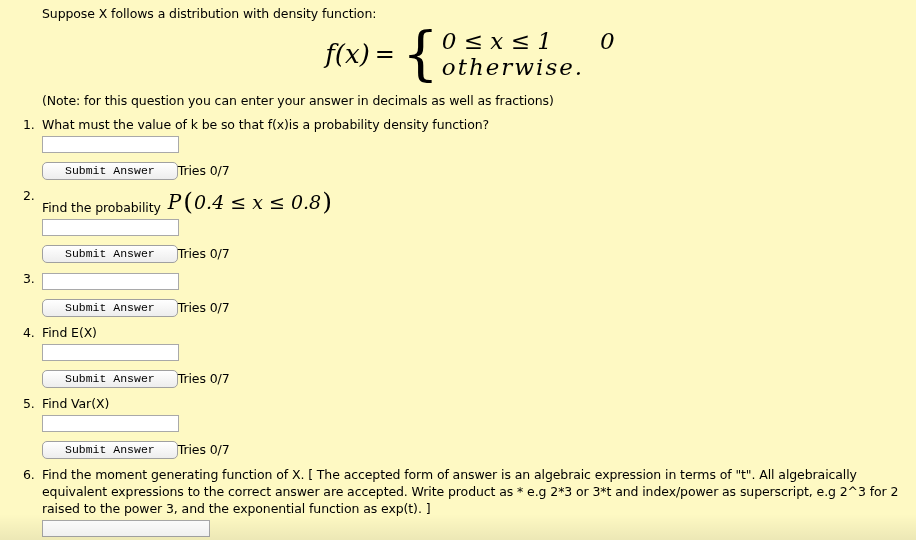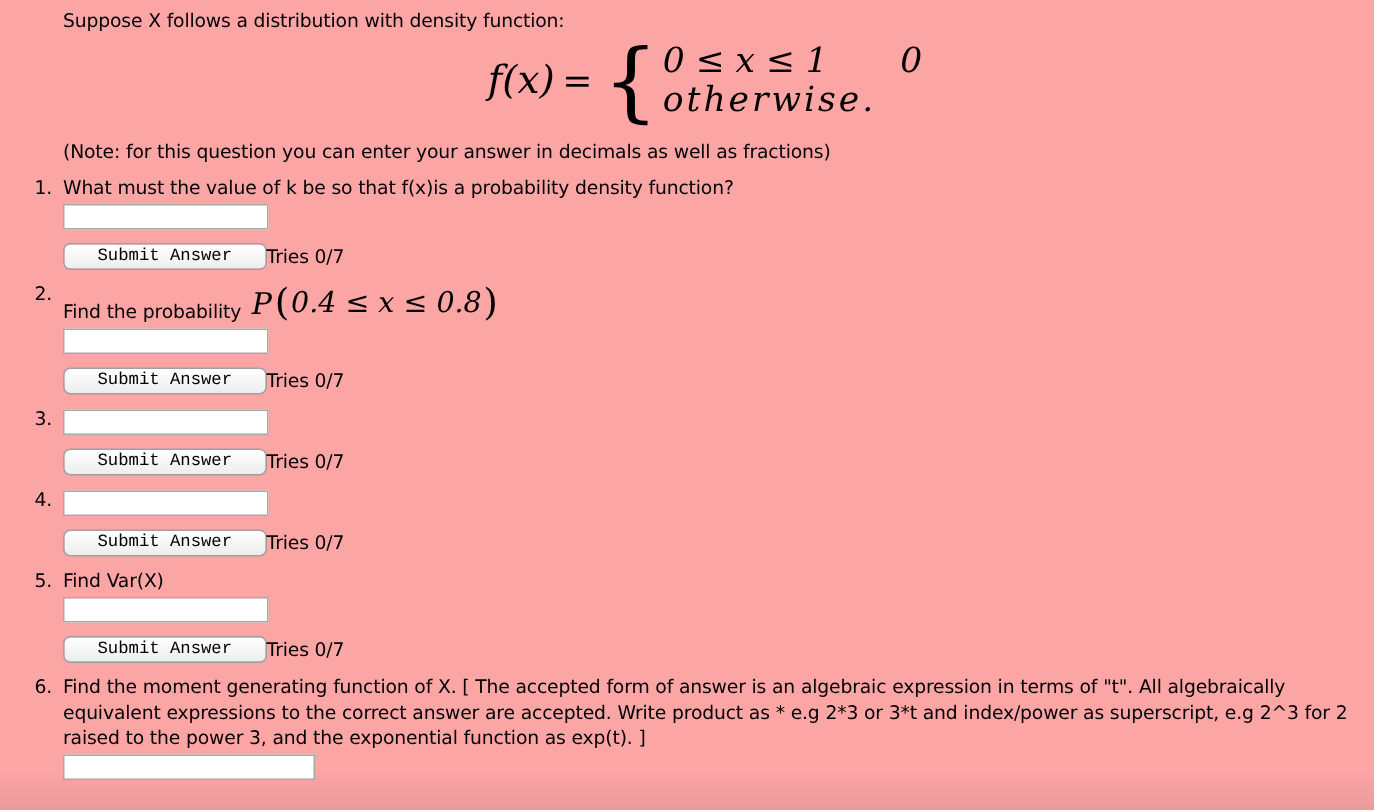--- a/index.html
+++ b/index.html
@@ -2,21 +2,21 @@
 <html><head>
 <meta charset="utf-8">
 <style>
   * { box-sizing: border-box; margin: 0; padding: 0; }
   html, body { background: #ffffff; }
   .page {
     position: relative;
     width: 916px;
     height: 540px;
     overflow: hidden;
-    background: #fca5a5;
+    background: #fef9c3;
     color: #000000;
     font-family: "DejaVu Sans", "Liberation Sans", sans-serif;
     font-size: 12.5px;
     letter-spacing: -0.1px;
   }
   .page::after {
     content: "";
     position: absolute;
     left: 0; right: 0; bottom: 0;
     height: 26px;
@@ -164,20 +164,21 @@
         <div class="qactions">
           <button class="submit">Submit Answer</button>
           <span class="tries">Tries 0/7</span>
         </div>
       </div>
     </div>
 
     <div class="q">
       <div class="qnum">4.</div>
       <div class="qbody">
+        <div class="qtext">Find E(X)</div>
         <div class="qinput"><input type="text" value="" style=""></div>
         <div class="qactions">
           <button class="submit">Submit Answer</button>
           <span class="tries">Tries 0/7</span>
         </div>
       </div>
     </div>
 
     <div class="q">
       <div class="qnum">5.</div>

